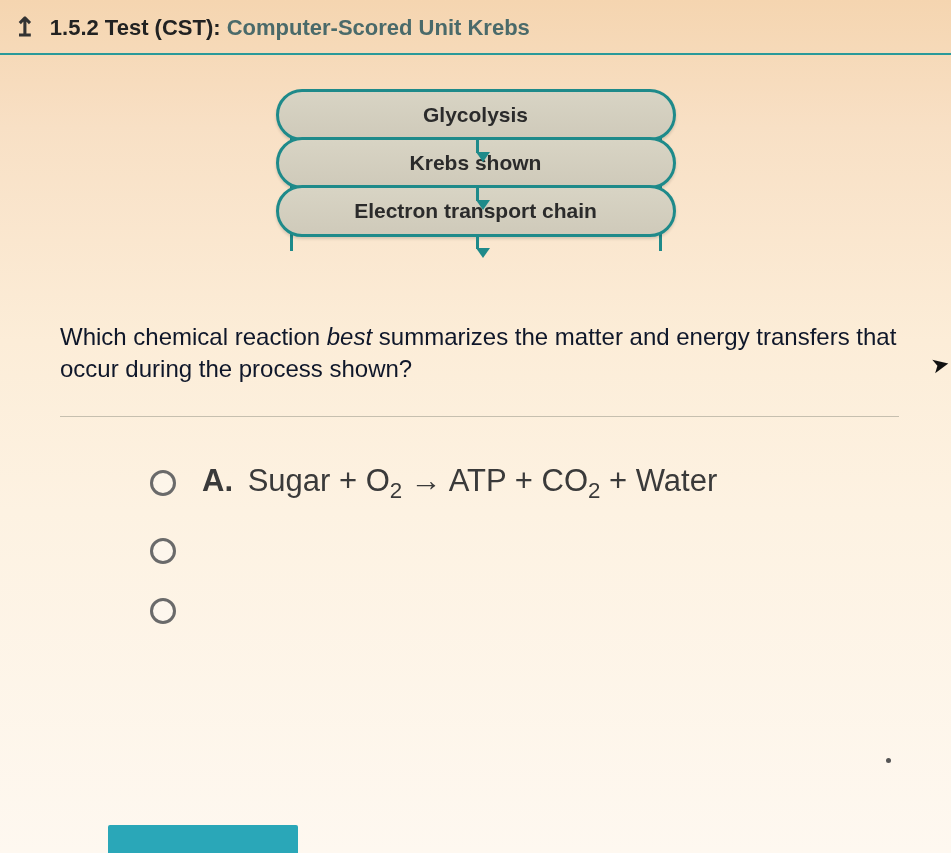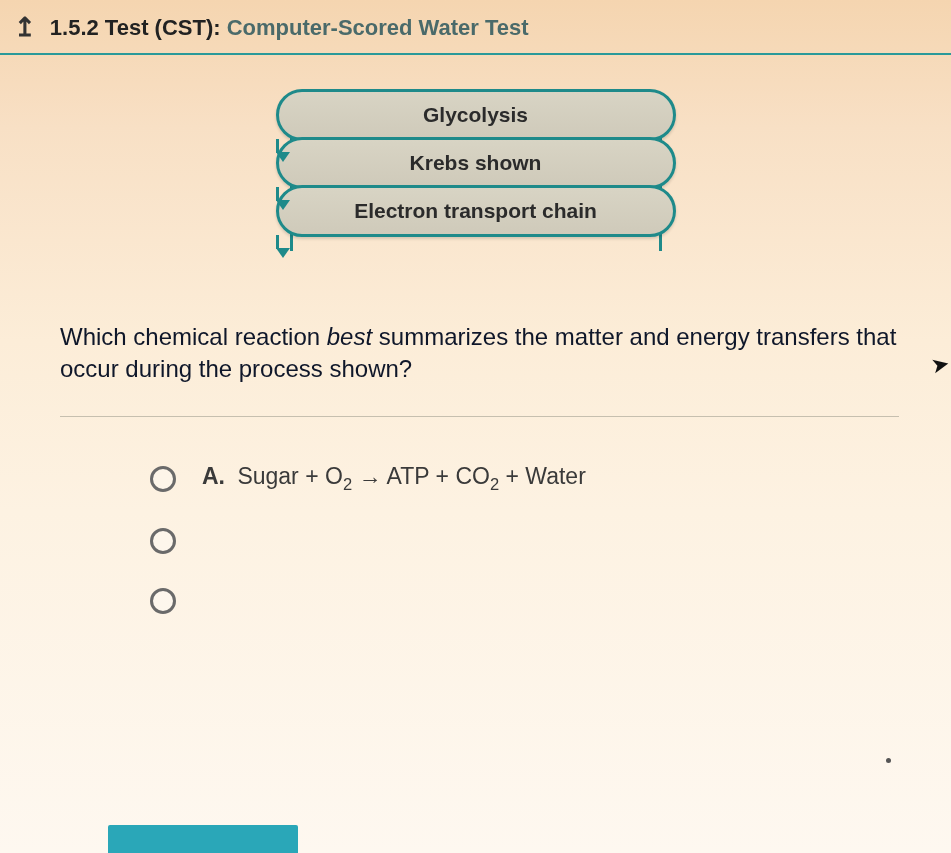--- a/index.html
+++ b/index.html
@@ -32,20 +32,21 @@
   .header-text .sub { color: #4a6a6a; font-weight: 600; }
   .diagram-wrap {
     width: 100%;
     display: flex;
     justify-content: center;
     padding-top: 28px;
   }
   .diagram {
     display: flex;
     flex-direction: column;
+    align-items: center;
     position: relative;
   }
   .process-box {
     width: 400px;
     height: 52px;
     border: 3px solid #1e8a8a;
     border-radius: 26px;
     background: linear-gradient(180deg, #d8d4c4 0%, #cfcaba 100%);
     display: flex;
     align-items: center;
@@ -115,21 +116,21 @@
   .radio {
     width: 26px;
     height: 26px;
     border: 3px solid #6a6a6a;
     border-radius: 50%;
     margin-right: 26px;
     flex-shrink: 0;
     background: rgba(255,255,255,0.3);
   }
   .opt-text {
-    font-size: 23px;
+    font-size: 31px;
     color: #3a3a3a;
   }
   .opt-text .letter { font-weight: bold; margin-right: 6px; }
   sub { font-size: 0.72em; vertical-align: sub; }
   .continue-btn {
     position: absolute;
     left: 108px;
     bottom: 0;
     width: 190px;
     height: 28px;
@@ -155,21 +156,21 @@
   }
 </style>
 </head>
 <body>
 
 <div class="header">
   <span class="back-arrow">↥</span>
   <span class="header-text">
     <span class="bold">1.5.2</span>
     <span class="bold">Test (CST):</span>
-    <span class="sub">Computer-Scored Water Test</span>
+    <span class="sub">Computer-Scored Unit Krebs</span>
   </span>
 </div>
 
 <div class="diagram-wrap">
   <div class="diagram">
     <div class="side-lines left"></div>
     <div class="side-lines right"></div>
     <div class="process-box">Glycolysis</div>
     <div class="arrow-down"></div>
     <div class="process-box">Krebs shown</div>

